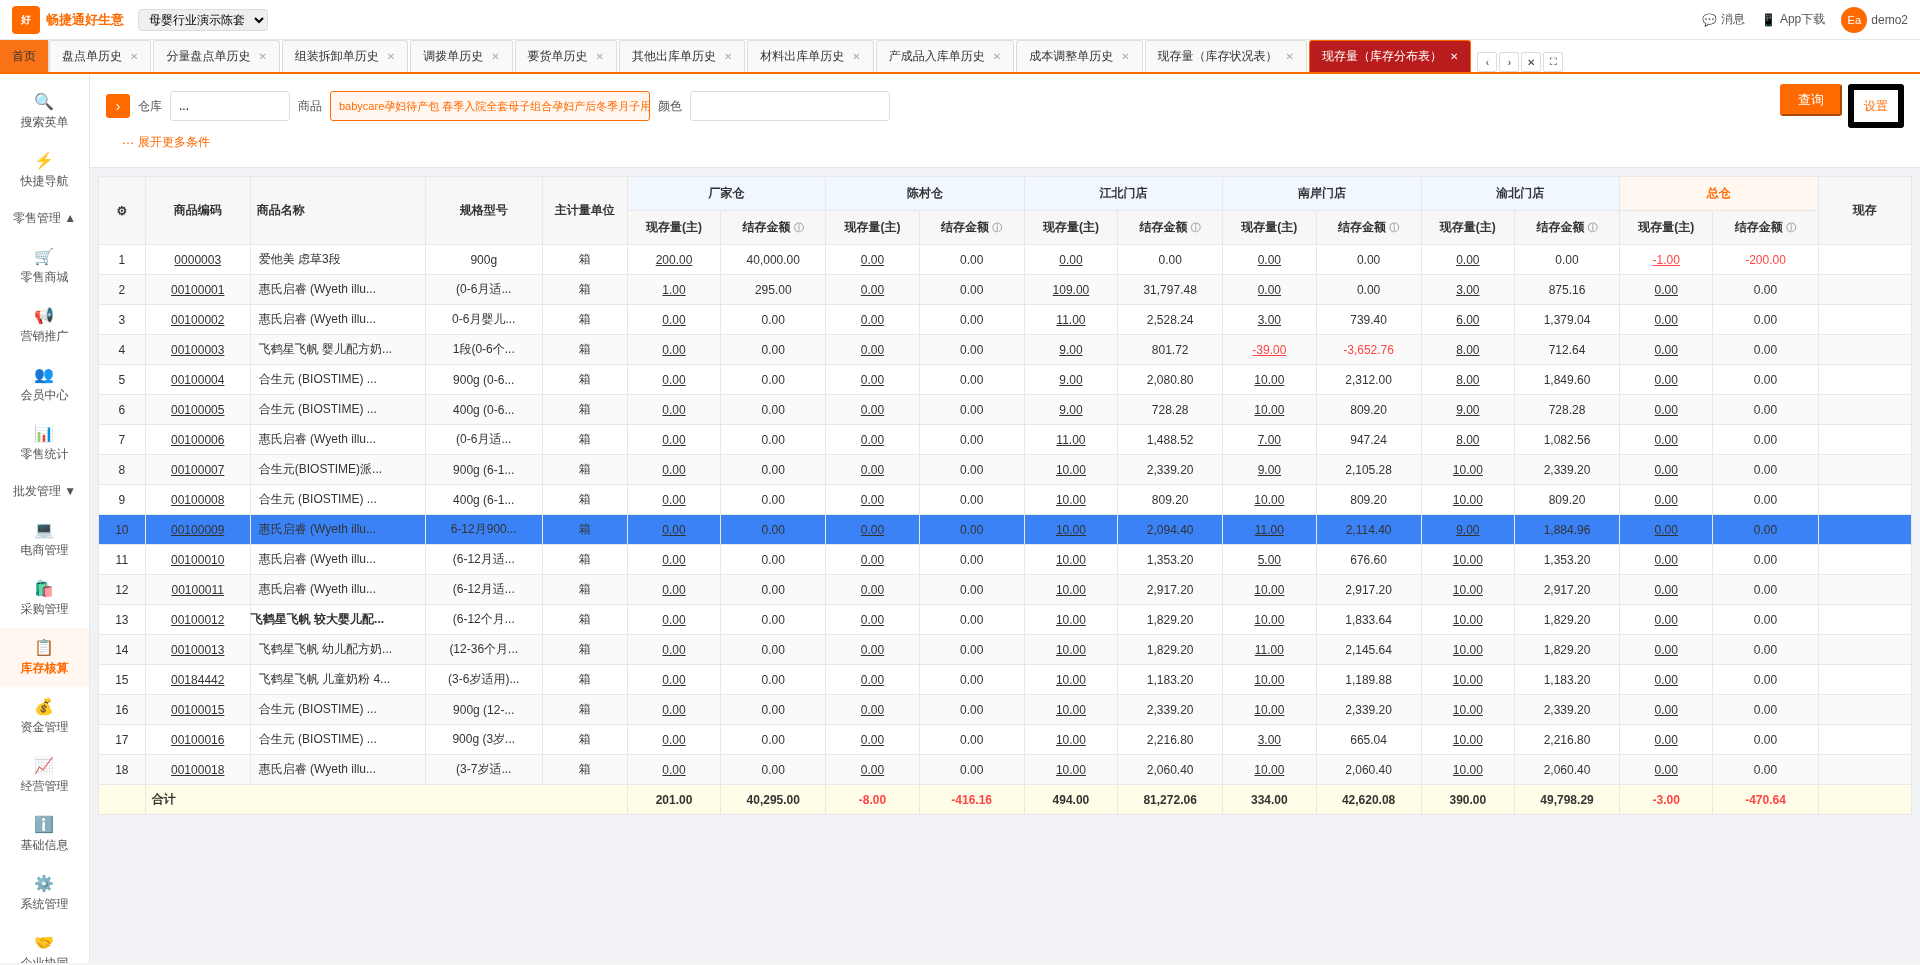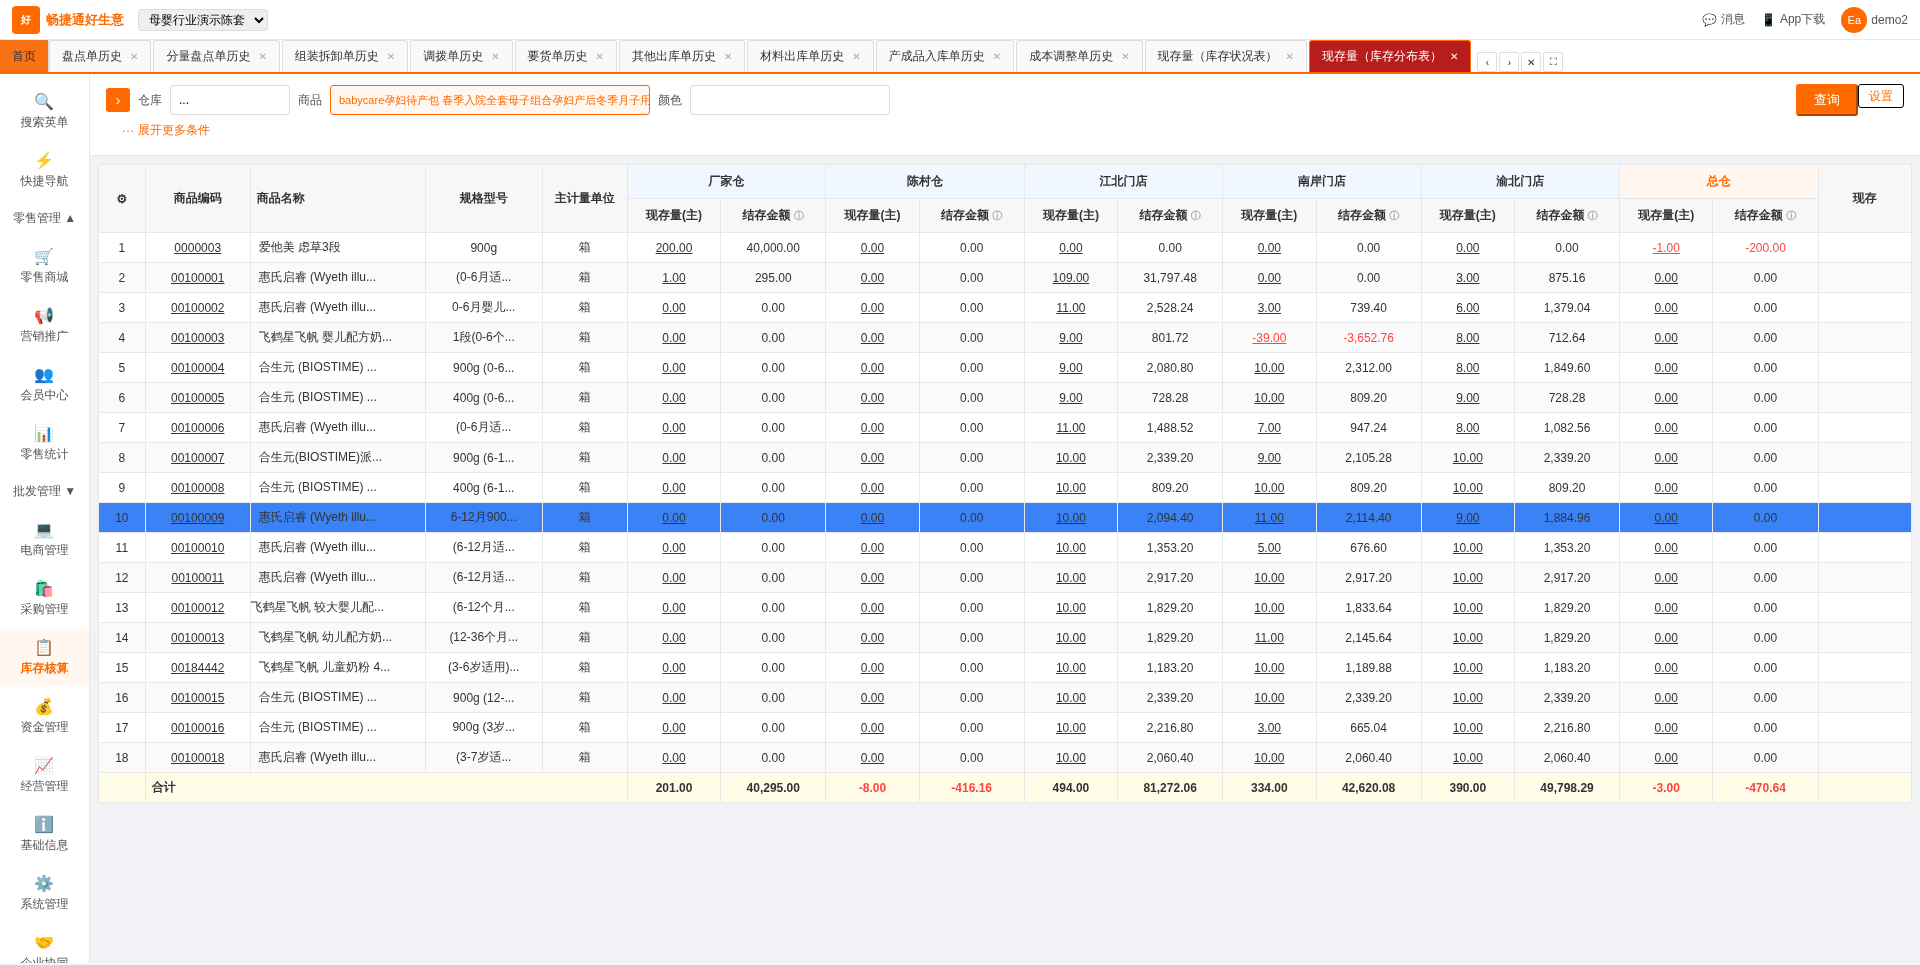--- a/index.html
+++ b/index.html
@@ -33,21 +33,21 @@
 
     
     .content-area { flex: 1; overflow: hidden; display: flex; flex-direction: column; background: #f0f2f5; }
 
     
     .page-header { background: #fff; padding: 10px 16px 6px; border-bottom: 1px solid #e8e8e8; display: flex; align-items: center; justify-content: space-between; }
     .page-title { font-size: 16px; font-weight: bold; color: #333; }
     .page-actions { display: flex; align-items: center; gap: 8px; }
     .btn-action { height: 28px; padding: 0 10px; border: 1px solid #ddd; border-radius: 3px; background: #fff; cursor: pointer; font-size: 12px; display: flex; align-items: center; gap: 4px; color: #555; }
     .btn-orange { background: #ff6a00; color: #fff; border-color: #ff6a00; height: 32px; padding: 0 16px; border-radius: 3px; cursor: pointer; font-size: 13px; }
-    .btn-outline { height: 24px; padding: 0 10px; border: 1px solid #000000; border-radius: 3px; background: #fff; cursor: pointer; font-size: 12px; color: #ff6a00; }
+    .btn-outline { height: 44px; padding: 0 10px; border: 6px solid #000000; border-radius: 3px; background: #fff; cursor: pointer; font-size: 12px; color: #ff6a00; }
 
     
     .filter-area { background: #fff; padding: 10px 16px; border-bottom: 1px solid #e8e8e8; }
     .filter-row { display: flex; align-items: center; gap: 8px; flex-wrap: wrap; }
     .filter-label { font-size: 12px; color: #555; white-space: nowrap; }
     .filter-input { height: 30px; border: 1px solid #ddd; border-radius: 3px; padding: 0 8px; font-size: 12px; background: #fff; }
     .filter-input-wide { width: 200px; }
     .filter-tag { height: 30px; background: #fff7f0; border: 1px solid #ff6a00; border-radius: 3px; padding: 0 8px; font-size: 11px; color: #ff6a00; display: flex; align-items: center; max-width: 320px; white-space: nowrap; overflow: hidden; text-overflow: ellipsis; }
     .expand-row { display: flex; align-items: center; gap: 4px; padding: 6px 16px; font-size: 12px; color: #ff6a00; cursor: pointer; background: #fff; }
 
@@ -201,21 +201,21 @@
       <div class="filter-row">
         <button style="background:#ff6a00;color:#fff;border:none;width:24px;height:24px;border-radius:3px;cursor:pointer;font-size:14px;">›</button>
         <span class="filter-label">仓库</span>
         <input class="filter-input filter-input-wide" type="text" value="..." style="width: 120px;">
         <span class="filter-label">商品</span>
         <div class="filter-tag">
           <span>babycare孕妇待产包 春季入院全套母子组合孕妇产后冬季月子用品 22件套 &gt; ...</span>
         </div>
         <span class="filter-label">颜色</span>
         <input class="filter-input" type="text" style="width: 200px;">
-        <div style="display:flex;gap:0;margin-left:auto;">
+        <div style="display:flex;gap:6px;margin-left:auto;">
           <button class="btn-orange">查询</button>
           <button class="btn-outline">设置</button>
         </div>
       </div>
       <div class="expand-row">
         <span>⋯</span>
         <span>展开更多条件</span>
       </div>
     </div>
 
@@ -490,21 +490,21 @@
               <td class="col-amt">2,917.20</td>
               <td class="col-num num-cell">10.00</td>
               <td class="col-amt">2,917.20</td>
               <td class="col-num num-cell">0.00</td>
               <td class="col-amt">0.00</td>
               <td class="col-num"></td>
             </tr>
             <tr style="background: rgb(255, 255, 255);">
               <td class="col-no">13</td>
               <td class="col-code num-cell">00100012</td>
-              <td class="col-name" style="text-align:left;padding-left:0;" title="飞鹤星飞帆 较大婴儿配...">飞鹤星飞帆 较大婴儿配...</td>
+              <td class="col-name" style="text-align:left;padding-left:0;font-weight:bold;" title="飞鹤星飞帆 较大婴儿配...">飞鹤星飞帆 较大婴儿配...</td>
               <td class="col-spec">(6-12个月...</td>
               <td class="col-unit">箱</td>
               <td class="col-num num-cell">0.00</td>
               <td class="col-amt">0.00</td>
               <td class="col-num num-cell">0.00</td>
               <td class="col-amt">0.00</td>
               <td class="col-num num-cell">10.00</td>
               <td class="col-amt">1,829.20</td>
               <td class="col-num num-cell">10.00</td>
               <td class="col-amt">1,833.64</td>

